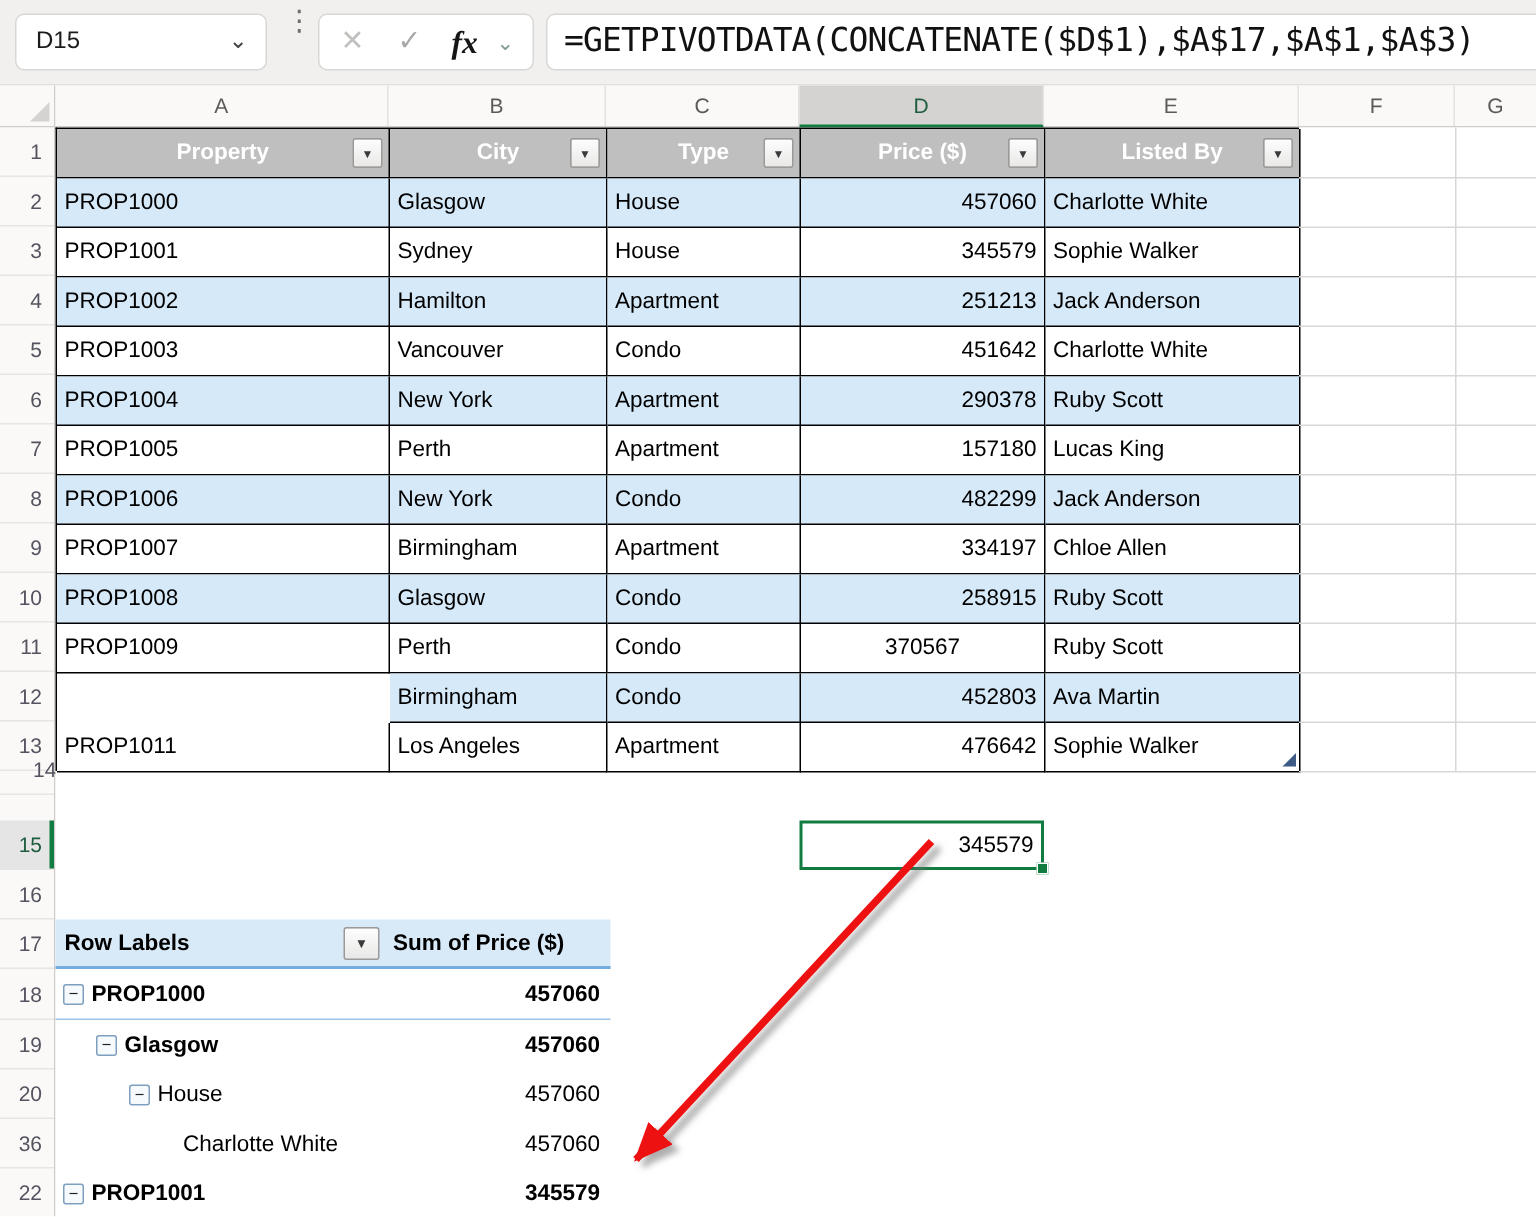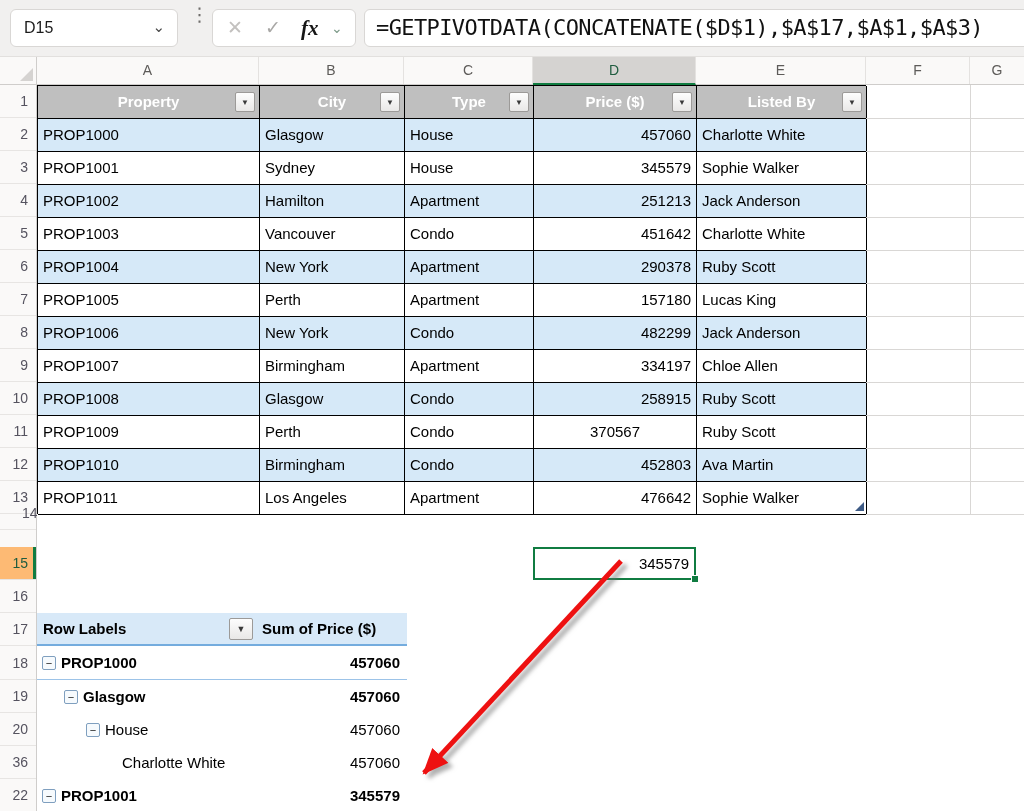--- a/index.html
+++ b/index.html
@@ -38,21 +38,21 @@
   .colstrip{ position:absolute; left:37px; top:57px; width:987px; height:28px;
              background:#FAF9F8; border-bottom:1px solid #CFCDCB; }
   .colcell{ position:absolute; top:0; height:27px; line-height:27px; text-align:center;
             font-size:14px; color:#5d5b59; border-right:1px solid #E4E2E0; }
   .colcell.sel{ background:#D5D3D1; color:#1F5C3F;
                 border-bottom:2px solid #107C41; height:28px; }
   .gutter{ position:absolute; left:0; top:85px; width:37px; height:726px; background:#FAF9F8;
            border-right:1px solid #CFCDCB; }
   .rowcell{ position:absolute; left:0; width:36px; text-align:right; padding-right:8px;
             font-size:14px; color:#55535F; border-bottom:1px solid #E7E5E3; }
-  .rowcell.sel{ background:#fdba74; color:#1F5C3F; }
+  .rowcell.sel{ background:#e5e5e5; color:#1F5C3F; }
   .rowcell.sel .gbar{ position:absolute; right:0; top:0; width:3px; height:100%;
                       background:#107C41; }
   
   .canvas{ position:absolute; left:37px; top:85px; width:987px; height:726px; background:#fff; }
   .gline{ position:absolute; background:#D9D7D5; }
   
   .xltable{ position:absolute; left:0; top:0; border-left:1px solid #000; border-top:1px solid #000; }
   .trow{ position:absolute; left:0; }
   .tcell{ position:absolute; top:0; height:100%; border-right:1px solid #000;
           border-bottom:1px solid #000; font-size:15px; color:#000;
@@ -224,21 +224,20 @@
           <div class="tcell banded" style="left: 659px; width: 170px;">Ruby Scott</div>
         </div>
         <div class="trow" style="top: 330px; height: 33px; width: 829px;">
           <div class="tcell" style="left: 0px; width: 222px;">PROP1009</div>
           <div class="tcell" style="left: 222px; width: 145px;">Perth</div>
           <div class="tcell" style="left: 367px; width: 129px;">Condo</div>
           <div class="tcell num" style="left: 496px; width: 163px; text-align: center;">370567</div>
           <div class="tcell" style="left: 659px; width: 170px;">Ruby Scott</div>
         </div>
         <div class="trow" style="top: 363px; height: 33px; width: 829px;">
-          <div class="tcell banded" style="left: 0px; width: 222px;">PROP1010</div>
           <div class="tcell banded" style="left: 222px; width: 145px;">Birmingham</div>
           <div class="tcell banded" style="left: 367px; width: 129px;">Condo</div>
           <div class="tcell banded num" style="left: 496px; width: 163px;">452803</div>
           <div class="tcell banded" style="left: 659px; width: 170px;">Ava Martin</div>
         </div>
         <div class="trow" style="top: 396px; height: 33px; width: 829px;">
           <div class="tcell" style="left: 0px; width: 222px;">PROP1011</div>
           <div class="tcell" style="left: 222px; width: 145px;">Los Angeles</div>
           <div class="tcell" style="left: 367px; width: 129px;">Apartment</div>
           <div class="tcell num" style="left: 496px; width: 163px;">476642</div>

